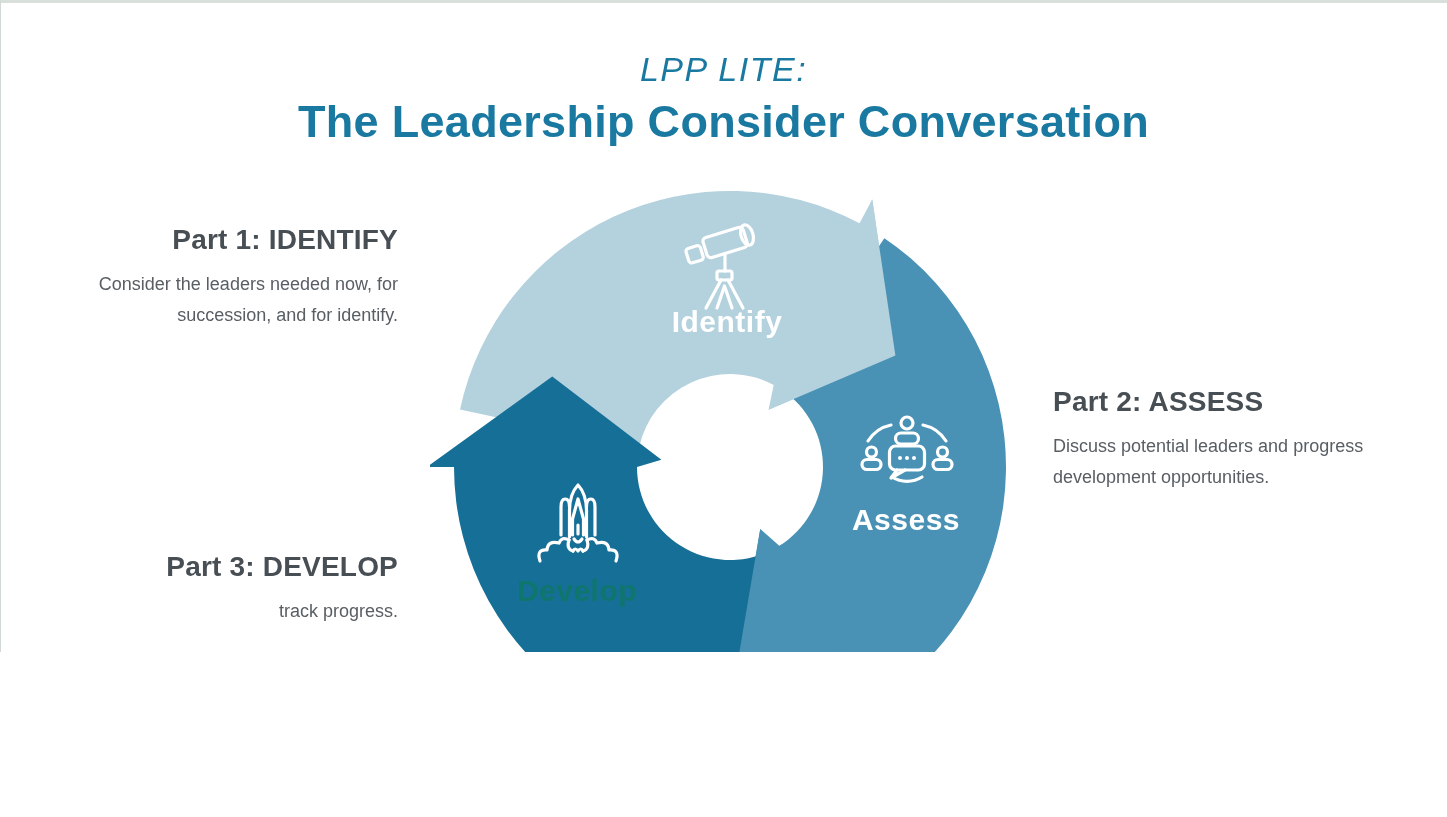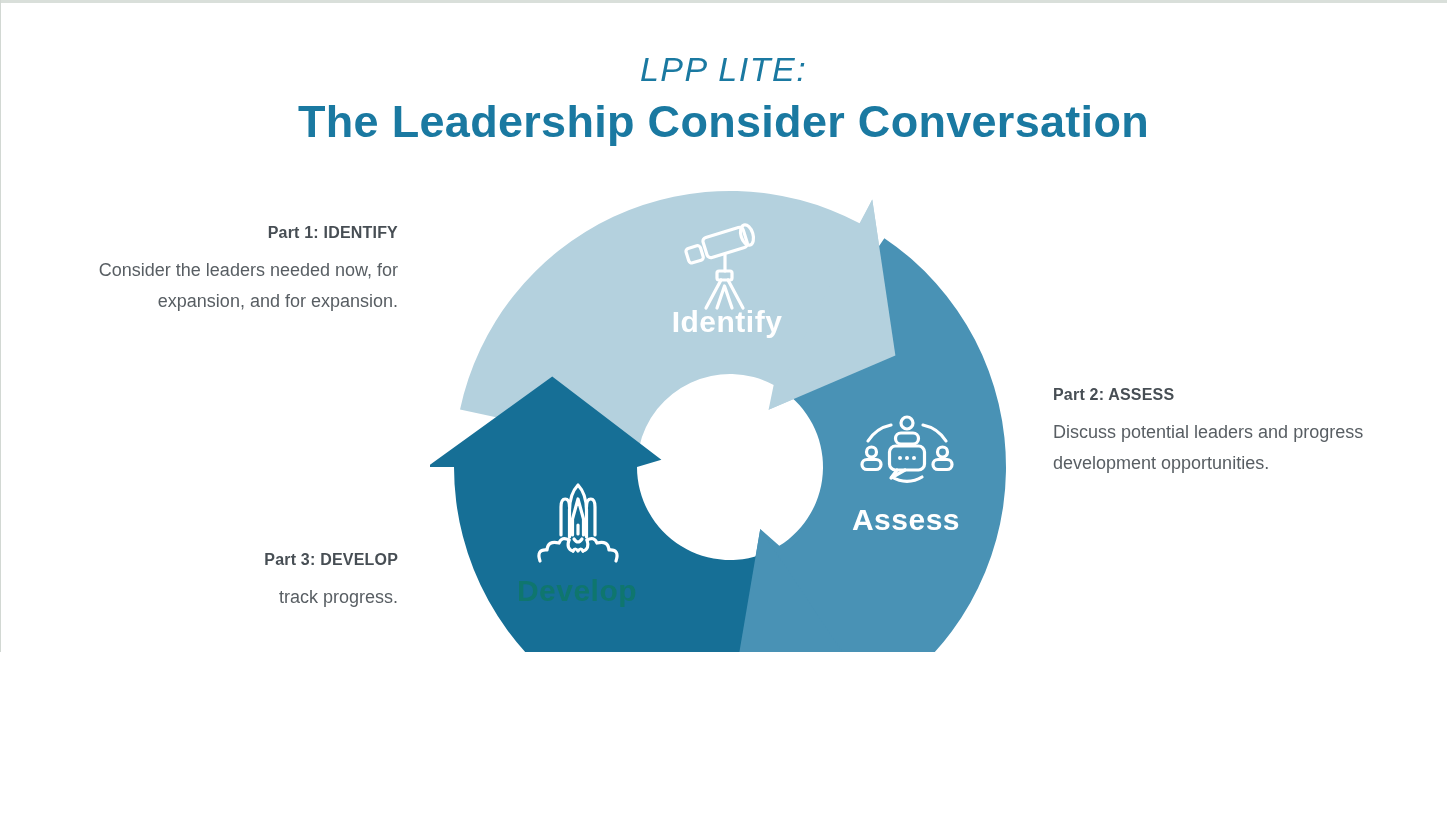--- a/index.html
+++ b/index.html
@@ -6,21 +6,21 @@
   .page{position:relative;width:1447px;height:652px;background:#fff;overflow:hidden;
         font-family:"Liberation Sans",sans-serif;}
   .top-bar{position:absolute;top:0;left:0;width:100%;height:3px;}
   .left-edge{position:absolute;top:0;left:0;width:1px;height:100%;}
   .kicker{position:absolute;top:50px;left:0;width:100%;text-align:center;
           font-size:34px;font-style:italic;font-weight:500;letter-spacing:1.5px;}
   .main-title{position:absolute;top:96px;left:0;width:100%;text-align:center;
           font-size:45px;font-weight:800;letter-spacing:0.3px;}
   .part{position:absolute;width:360px;}
   .part.right{text-align:right;}
-  .part-heading{font-size:16px;font-weight:700;color:#474e54;margin:0 0 13px 0;letter-spacing:0.2px;}
+  .part-heading{font-size:28px;font-weight:700;color:#474e54;margin:0 0 13px 0;letter-spacing:0.2px;}
   .part-line{font-size:18px;color:#585e63;line-height:31px;}
   #part1{top:224px;left:38px;}
   #part2{top:386px;left:1053px;}
   #part3{top:551px;left:38px;}
   #cycle-svg{position:absolute;left:430px;top:170px;}
   .cycle-label{position:absolute;font-weight:700;font-size:30px;letter-spacing:0.5px;
                transform:translate(-50%,-50%);white-space:nowrap;}
   #label-identify{left:727px;top:322px;}
   #label-assess{left:906px;top:520px;}
   #label-develop{left:577px;top:591px;}
@@ -36,21 +36,21 @@
 
   <div class="top-bar" style="background: rgb(217, 223, 218);"></div>
   <div class="left-edge" style="background: rgb(210, 216, 211);"></div>
 
   <div class="kicker" style="color: rgb(26, 121, 161);">LPP LITE:</div>
   <div class="main-title" style="color: rgb(26, 121, 161);">The Leadership Consider Conversation</div>
 
   <div class="part right" id="part1">
     <div class="part-heading">Part 1: IDENTIFY</div>
     <div class="part-line">Consider the leaders needed now, for</div>
-    <div class="part-line">expansion, and for expansion.</div>
+    <div class="part-line">succession, and for identify.</div>
   </div>
 
   <div class="part" id="part2">
     <div class="part-heading">Part 2: ASSESS</div>
     <div class="part-line">Discuss potential leaders and progress</div>
     <div class="part-line">development opportunities.</div>
   </div>
 
   <div class="part right" id="part3">
     <div class="part-heading">Part 3: DEVELOP</div>

